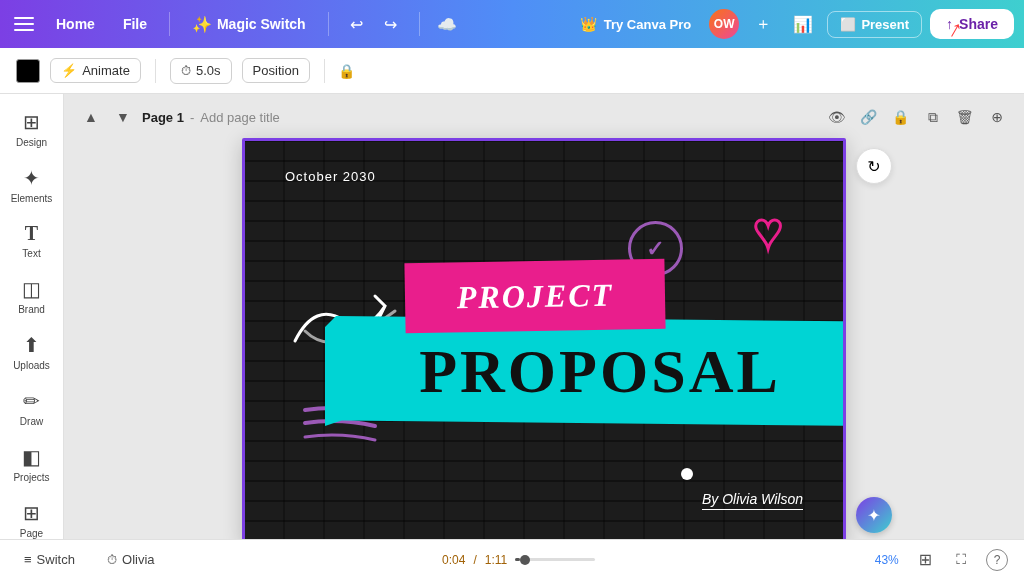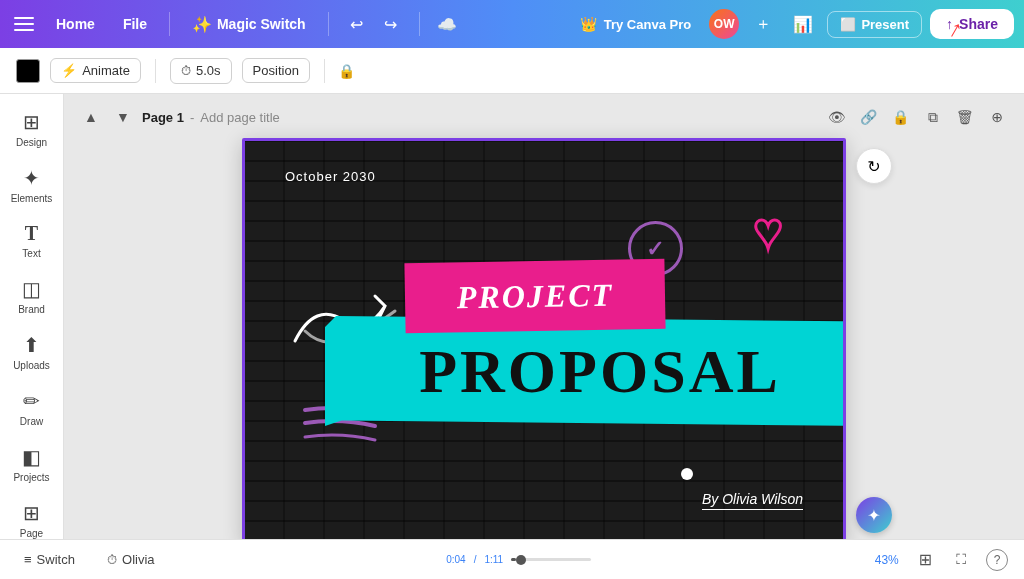--- a/index.html
+++ b/index.html
@@ -295,21 +295,21 @@
       padding: 0 16px; gap: 16px;
     }
     .bottom-btn {
       display: flex; align-items: center; gap: 5px;
       background: transparent; border: none;
       font-size: 13px; color: #444; cursor: pointer;
       padding: 4px 8px; border-radius: 6px;
     }
     .bottom-spacer { flex: 1; }
     .time-display {
-      font-size: 10px; color: #3b82f6;
+      font-size: 12px; color: #a16207;
       display: flex; align-items: center; gap: 8px;
     }
     .progress-bar-container {
       width: 80px; height: 3px; background: #ddd; border-radius: 2px;
       position: relative;
     }
     .progress-bar-fill {
       height: 100%; background: #555; border-radius: 2px;
       width: 6%;
     }

